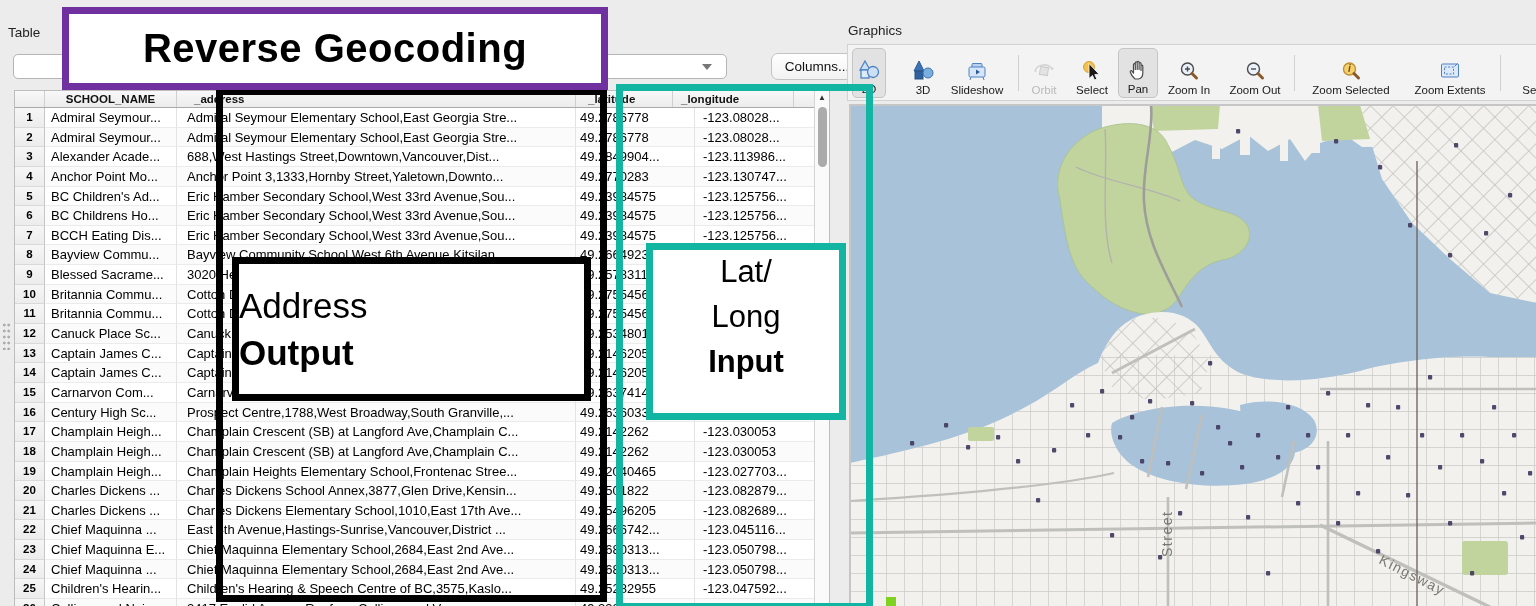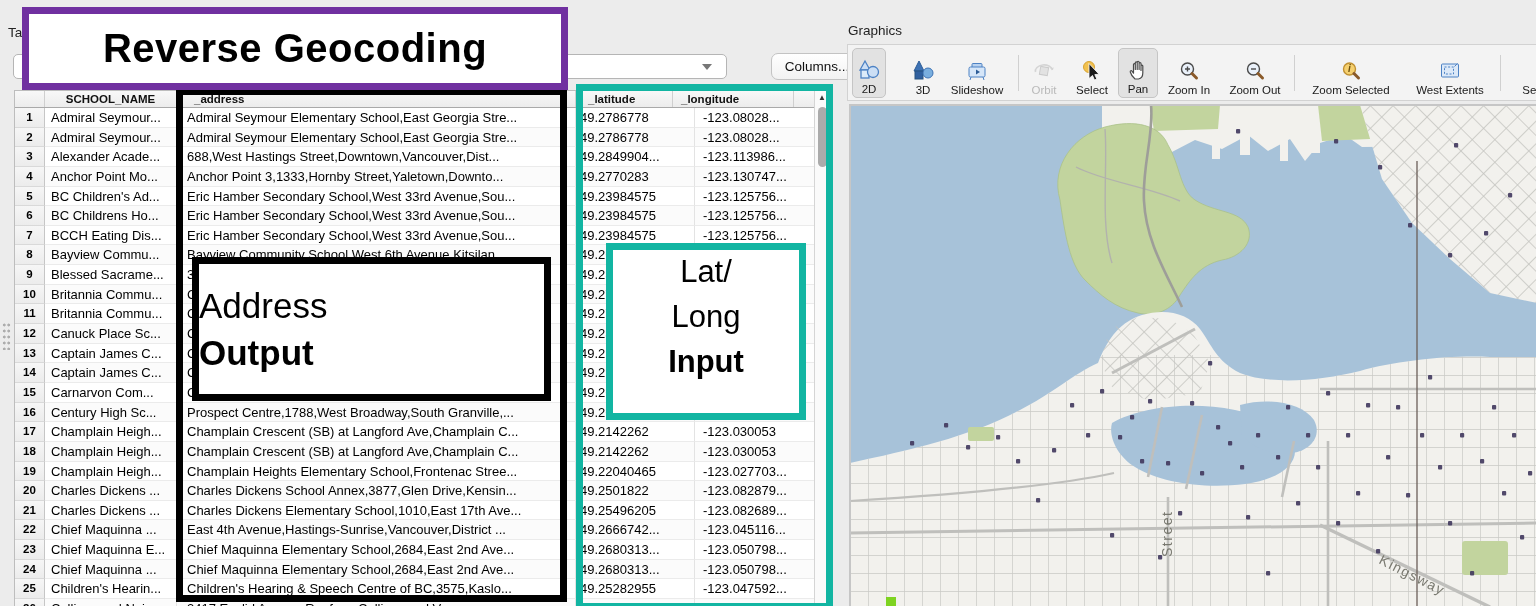--- a/index.html
+++ b/index.html
@@ -64,21 +64,21 @@
   .tool.sel { background:#e2e2e2; border:1px solid #c5c5c5; }
   .tool.dis .tlabel { color:#b9b9b9; }
   .tool.dis .ticon { opacity:.45; filter:grayscale(1); }
   .tsep { width:8px; height:40px; flex:none; position:relative; }
   .tsep::after { content:""; position:absolute; left:3.5px; top:2px; width:1px; height:36px; background:#d0d0d0; }
 
   .map { position:absolute; left:849px; top:104px; width:687px; height:502px;
            border:1px solid #c6c6c6; border-right:none; border-bottom:none; overflow:hidden; background:#a7c2d9; }
 
   
-  .ann { position:absolute; pointer-events:none; }
+  .ann { position:absolute; pointer-events:none;margin-left:40px; }
   .outline-black { left:176px; top:88px; width:391px; height:514px; border:7px solid #000; z-index:20; }
   .outline-teal  { left:576px; top:84px; width:257px; height:526px; border:7px solid #12b5a2; z-index:20; }
   .box-title { left:22px; top:7px; width:546px; height:83px; background:#fff; border:7px solid #7030a0;
            z-index:22; display:flex; align-items:center; justify-content:center;
            font-size:40px; font-weight:bold; color:#000; letter-spacing:0.5px; }
   .box-address { left:192px; top:257px; width:359px; height:144px; background:#fff; border:7px solid #000;
            z-index:21; display:flex; flex-direction:column; align-items:flex-start; justify-content:center;
            font-size:35px; color:#000; line-height:1.35; }
   .box-latlong { left:606px; top:243px; width:200px; height:177px; background:#fff; border:7px solid #12b5a2;
            z-index:21; display:flex; flex-direction:column; align-items:center; justify-content:flex-start;
@@ -390,21 +390,21 @@
         <span class="tlabel">Zoom Selected</span>
       </div>
       <div class="tool" style="width: 92px;">
         <span class="ticon">
           <svg viewBox="0 0 24 24">
             <rect x="3.5" y="5" width="17" height="13" rx="1" fill="#dce9f8" stroke="#4d82c4"></rect>
             <rect x="6.5" y="8" width="9" height="7" fill="none" stroke="#4d82c4" stroke-dasharray="2 1.6"></rect>
             <path d="M16.5 7.5L19.5 4.5" stroke="#4d82c4"></path>
           </svg>
         </span>
-        <span class="tlabel">West Extents</span>
+        <span class="tlabel">Zoom Extents</span>
       </div>
       <div class="tsep"></div>
       <div class="tool" style="width: 80px;">
         <span class="ticon">
           <svg viewBox="0 0 24 24">
             <polygon points="9,4.5 9,19.5 12.5,16.5 14.5,21 16.8,20 14.8,15.6 19,15.2" fill="#1a1a1a" stroke="#ffffff" stroke-width="0.8"></polygon>
           </svg>
         </span>
         <span class="tlabel">Select N</span>
       </div>

